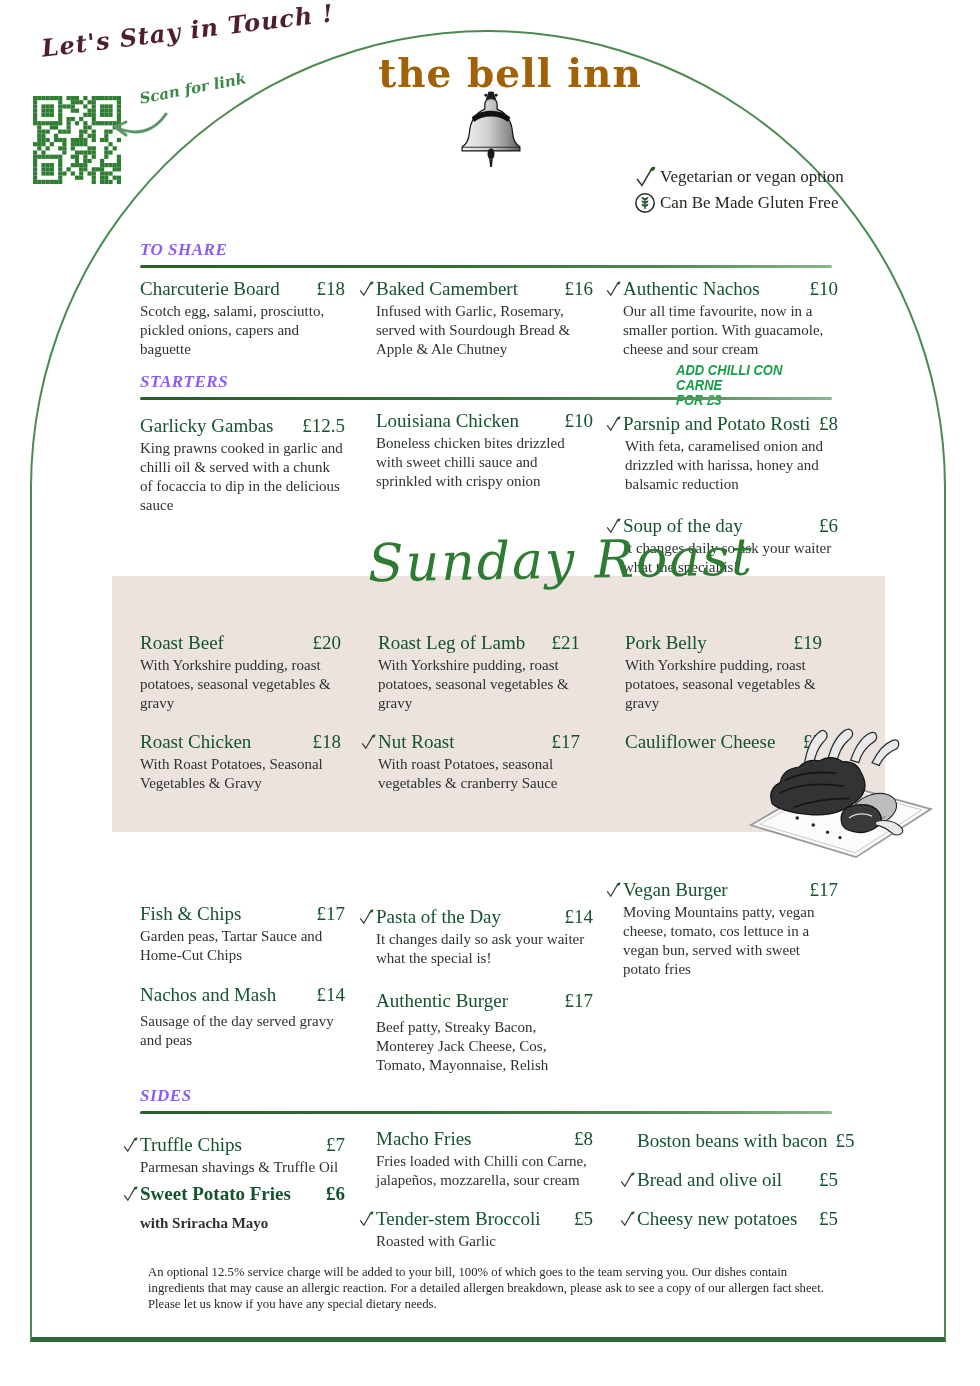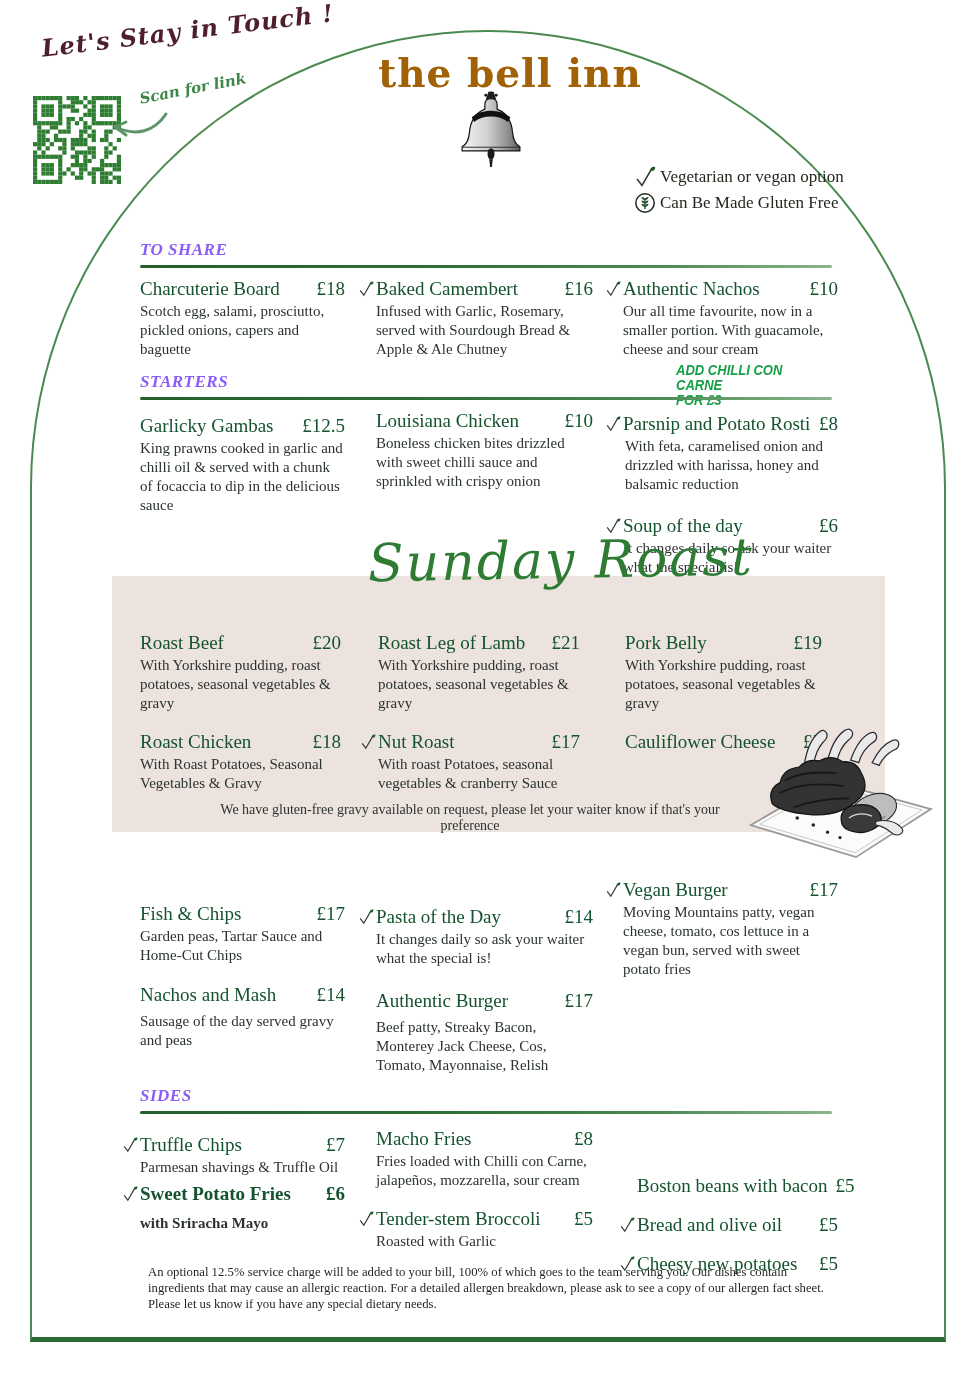--- a/index.html
+++ b/index.html
@@ -502,21 +502,20 @@
         </div>
       <div class="idesc">With Yorkshire pudding, roast potatoes, seasonal vegetables &amp; gravy</div>
     </div>
     <div class="item" style="margin-top:18px;">
       <div class="ihead">
           <span class="iname">Cauliflower Cheese</span>
           <span class="iprice">£5</span>
         </div>
     </div>
   </div>
-  <div class="roast-note">We have gluten-free gravy available on request, please let your waiter know if that's your preference</div>
 
   <svg class="lamb" viewBox="0 0 220 168">
     <path d="M10 120 L128 156 L212 102 L96 70 Z" fill="#fbfbfb" stroke="#9a9a9a" stroke-width="2"></path>
     <path d="M20 119 L127 151 L202 103 L98 75 Z" fill="none" stroke="#c0c0c0" stroke-width="1"></path>
     <path d="M70 52 q4 -26 16 -36 q6 -5 9 1 q2 5 -4 10 q-9 10 -11 28 z" fill="#e9e9e9" stroke="#2c2c2c" stroke-width="1.4"></path>
     <path d="M96 48 q6 -25 19 -34 q7 -4 9 2 q1 5 -5 9 q-10 9 -13 26 z" fill="#e9e9e9" stroke="#2c2c2c" stroke-width="1.4"></path>
     <path d="M122 47 q8 -23 21 -30 q7 -3 8 3 q1 5 -5 8 q-11 8 -15 22 z" fill="#e9e9e9" stroke="#2c2c2c" stroke-width="1.4"></path>
     <path d="M146 50 q10 -20 23 -25 q7 -2 7 4 q0 5 -6 7 q-11 6 -16 17 z" fill="#e9e9e9" stroke="#2c2c2c" stroke-width="1.4"></path>
     <path d="M34 96 q-6 -16 9 -24 q3 -15 21 -17 q9 -10 23 -7 q13 -8 26 1 q16 -1 21 13 q9 16 -2 28 q-22 22 -58 18 q-30 -3 -40 -12 z" fill="#333333" stroke="#151515" stroke-width="1.5"></path>
     <path d="M48 70 q22 -12 58 -8 M42 84 q26 -14 72 -8 M58 100 q28 -10 62 -10" fill="none" stroke="#171717" stroke-width="2"></path>
@@ -624,21 +623,21 @@
           <path d="M3 13 L8 19.5 L17 4" fill="none" stroke="#2f3a33" stroke-width="1.6"></path>
           <path d="M16 4.5 C16.2 1.2 19.6 .4 21.2 1 C21.4 4.4 18.4 5.8 16 4.5 Z" fill="#1d5a26"></path>
         </svg>
       <div class="ihead">
           <span class="iname">Tender-stem Broccoli</span>
           <span class="iprice">£5</span>
         </div>
       <div class="idesc">Roasted with Garlic</div>
     </div>
   </div>
-  <div class="col" style="left:637px;top:1130px;width:201px;margin-top:45px;">
+  <div class="col" style="left:637px;top:1130px;width:201px;">
     <div class="item">
       <div class="ihead">
           <span class="iname">Boston beans with bacon</span>
           <span class="iprice">£5</span>
         </div>
     </div>
     <div class="item" style="margin-top:17px;">
       <svg class="veg" viewBox="0 0 22 22">
           <path d="M3 13 L8 19.5 L17 4" fill="none" stroke="#2f3a33" stroke-width="1.6"></path>
           <path d="M16 4.5 C16.2 1.2 19.6 .4 21.2 1 C21.4 4.4 18.4 5.8 16 4.5 Z" fill="#1d5a26"></path>

